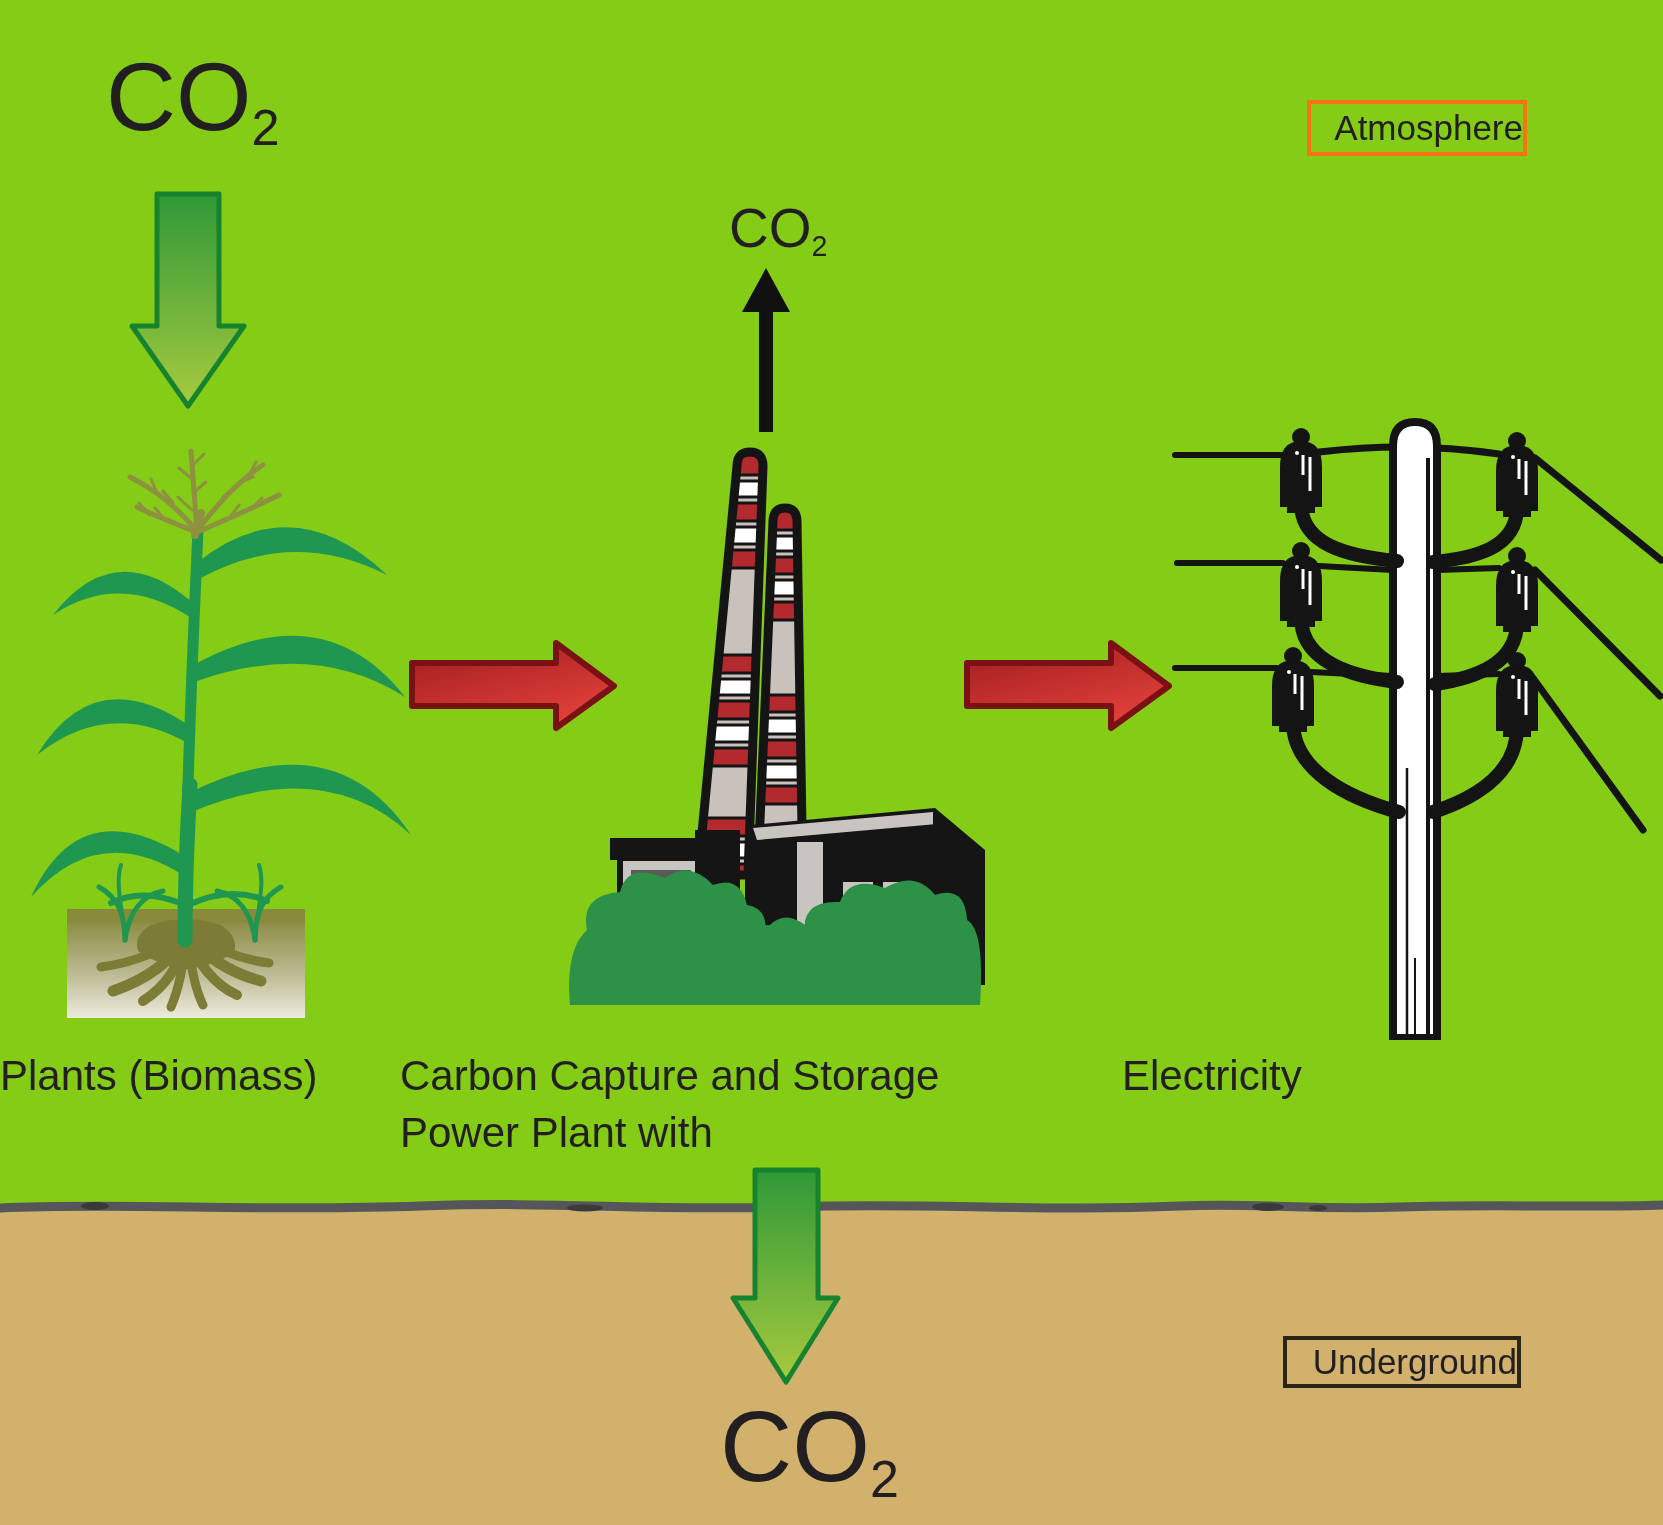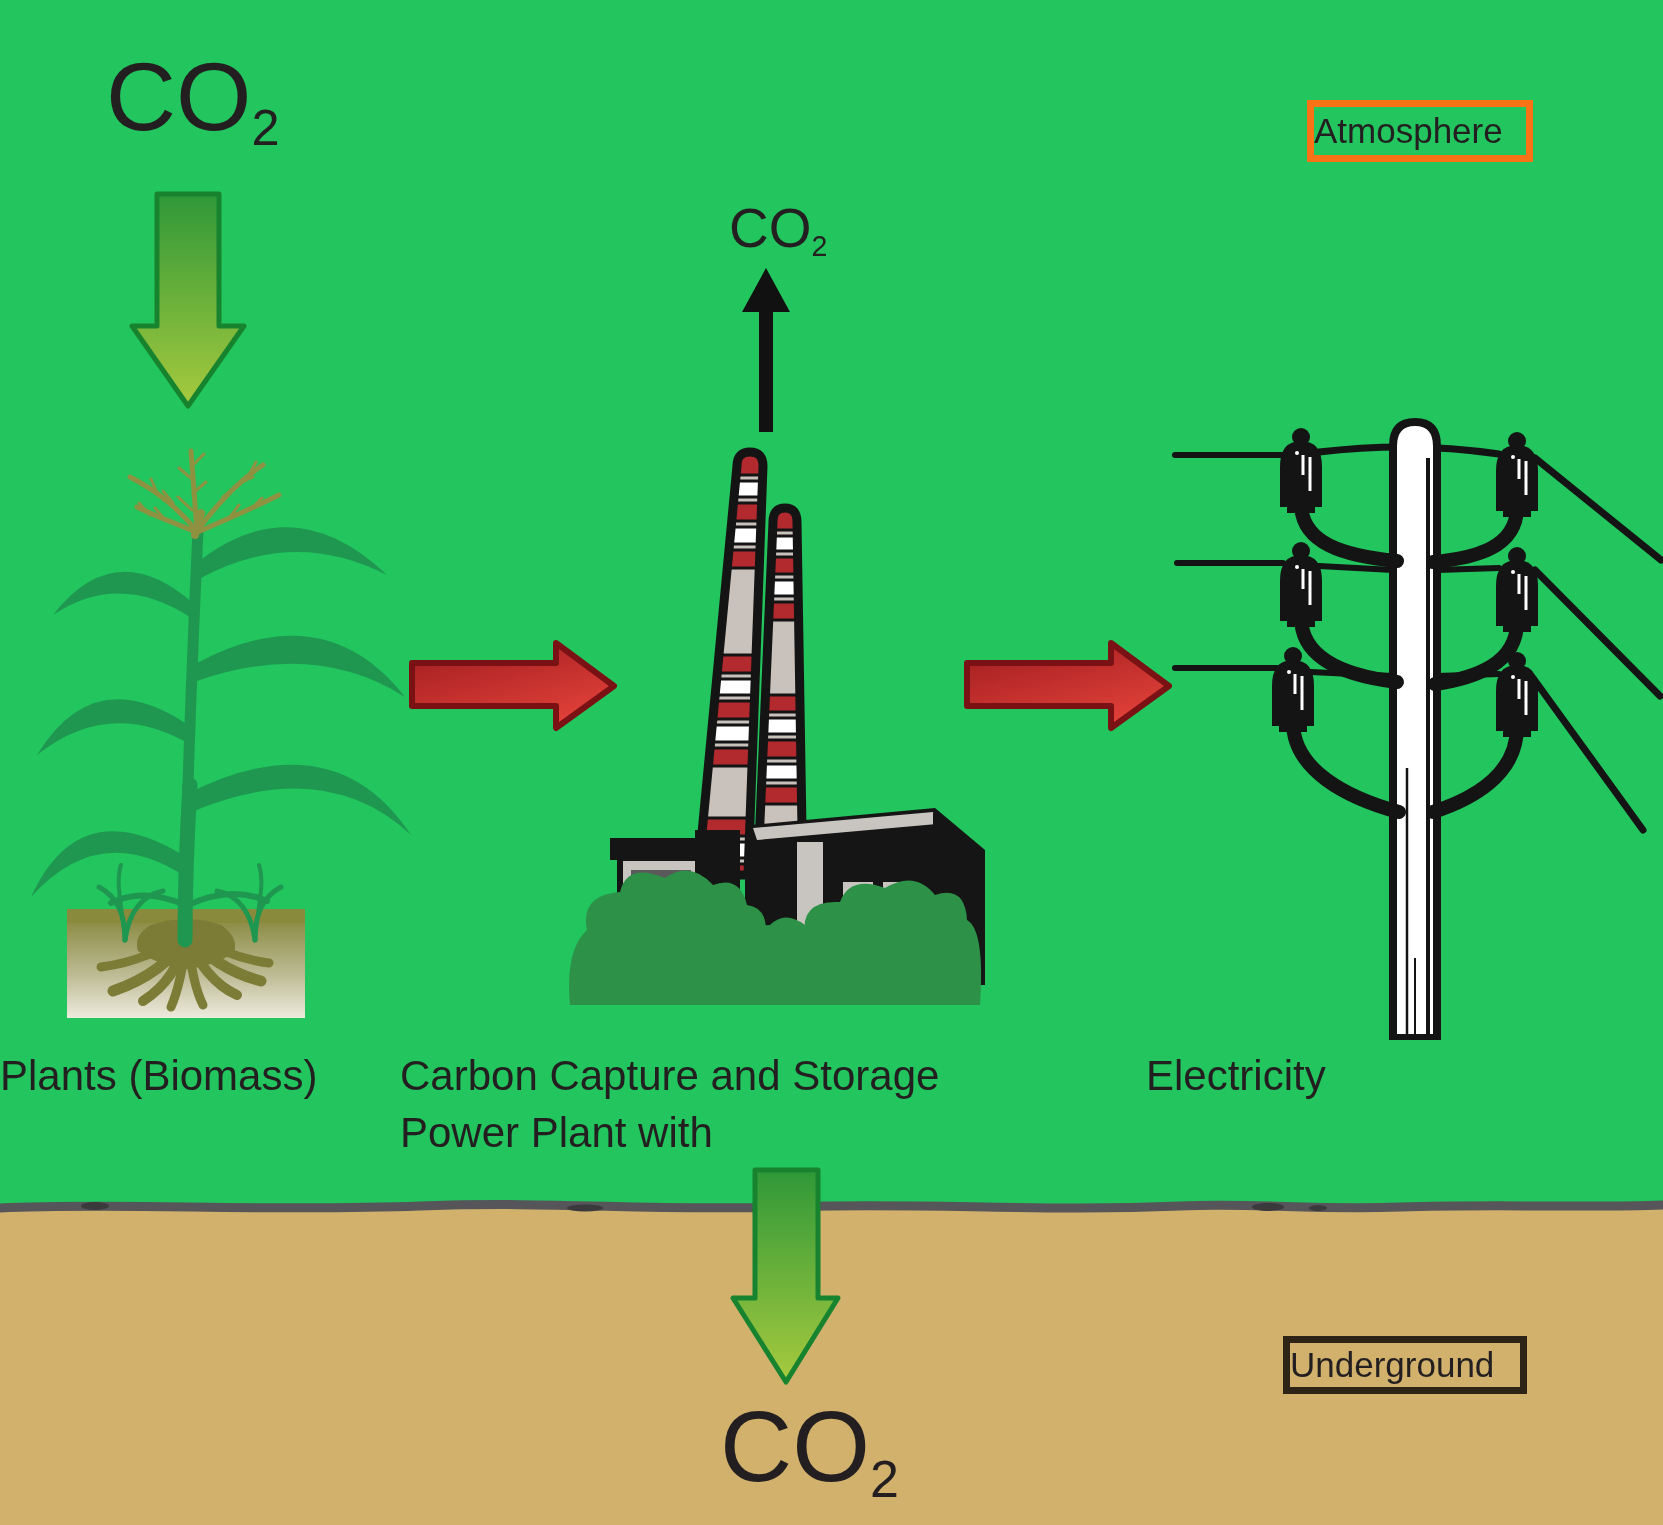--- a/index.html
+++ b/index.html
@@ -1,39 +1,39 @@
 <!DOCTYPE html>
 <html><head>
 <meta charset="utf-8">
 <style>
   html,body{margin:0;padding:0;background:#ffffff;}
   #canvas{
     position:relative;
     width:1663px;height:1525px;
-    background:#22c55e;
+    background:#84cc16;
     overflow:hidden;
     font-family:"Liberation Sans", sans-serif;
     color:#231f20;
   }
   .abs{position:absolute;}
   .co2{font-weight:400;color:#231f20;line-height:1;white-space:nowrap;}
   .co2 .sub{font-size:0.52em;display:inline-block;transform:translateY(0.30em);}
   .co2-top{left:106px;top:48px;font-size:97px;}
   .co2-mid{left:729px;top:201px;font-size:55px;}
   .co2-bottom{left:720px;top:1396px;font-size:100px;z-index:6;}
   .node-label{
     font-size:42px;line-height:57px;color:#231f20;
     text-align:left;white-space:nowrap;
   }
   .plants-label{left:0px;top:1047px;width:434px;}
   .powerplant-label{left:400px;top:1047px;width:700px;}
-  .electricity-label{left:1146px;top:1047px;width:410px;}
+  .electricity-label{left:1122px;top:1047px;width:410px;}
   .region-box{
-    border:7px solid #f97316;
-    display:flex;align-items:center;justify-content:flex-start;
+    border:4px solid #f97316;
+    display:flex;align-items:center;justify-content:flex-end;
     font-size:35px;color:#231f20;background:transparent;
     z-index:7;
   }
   .atmosphere-box{left:1307px;top:100px;width:212px;height:48px;}
   .underground-box{left:1283px;top:1300px;width:230px;height:44px;border-color:#2d2417;margin-top:36px;}
   .underground-area{
     left:0;top:1206px;width:1663px;height:319px;
     background:#d1b16c;z-index:1;
   }
   .ground-strip{left:0;top:1192px;width:1663px;height:30px;z-index:3;}

